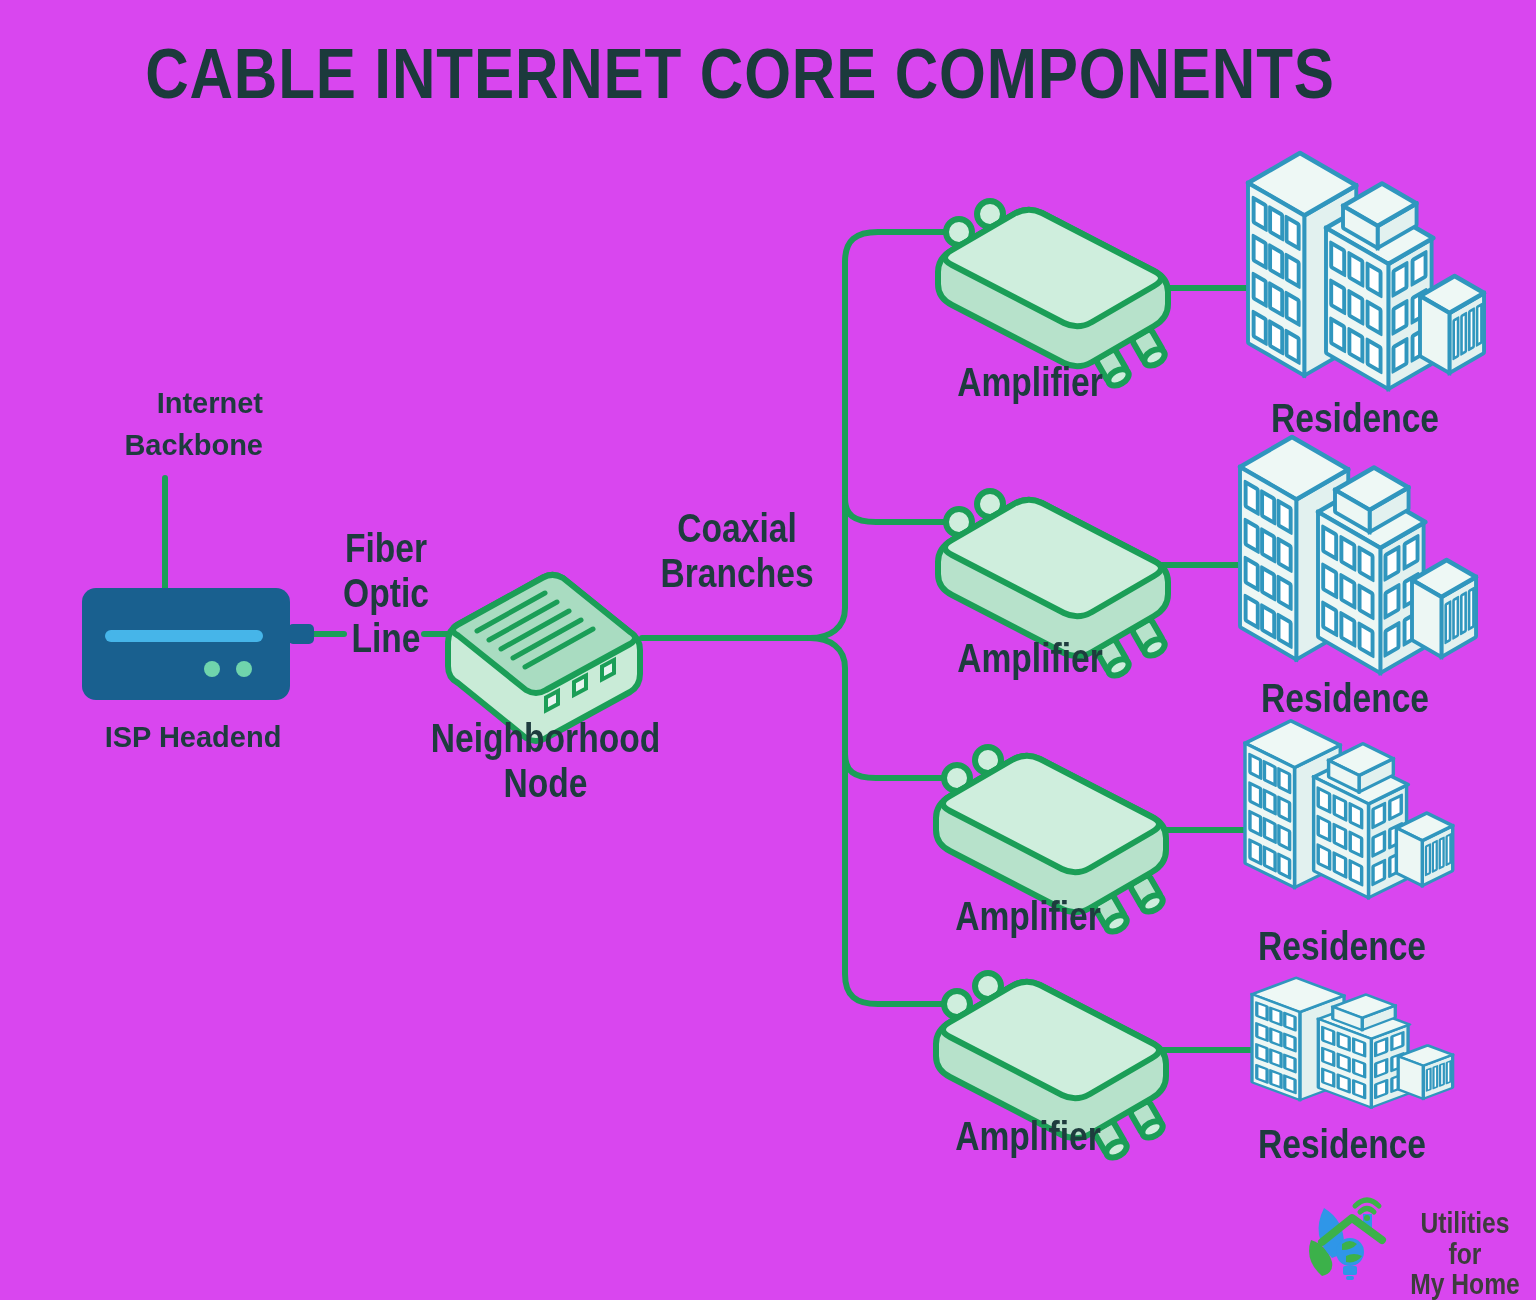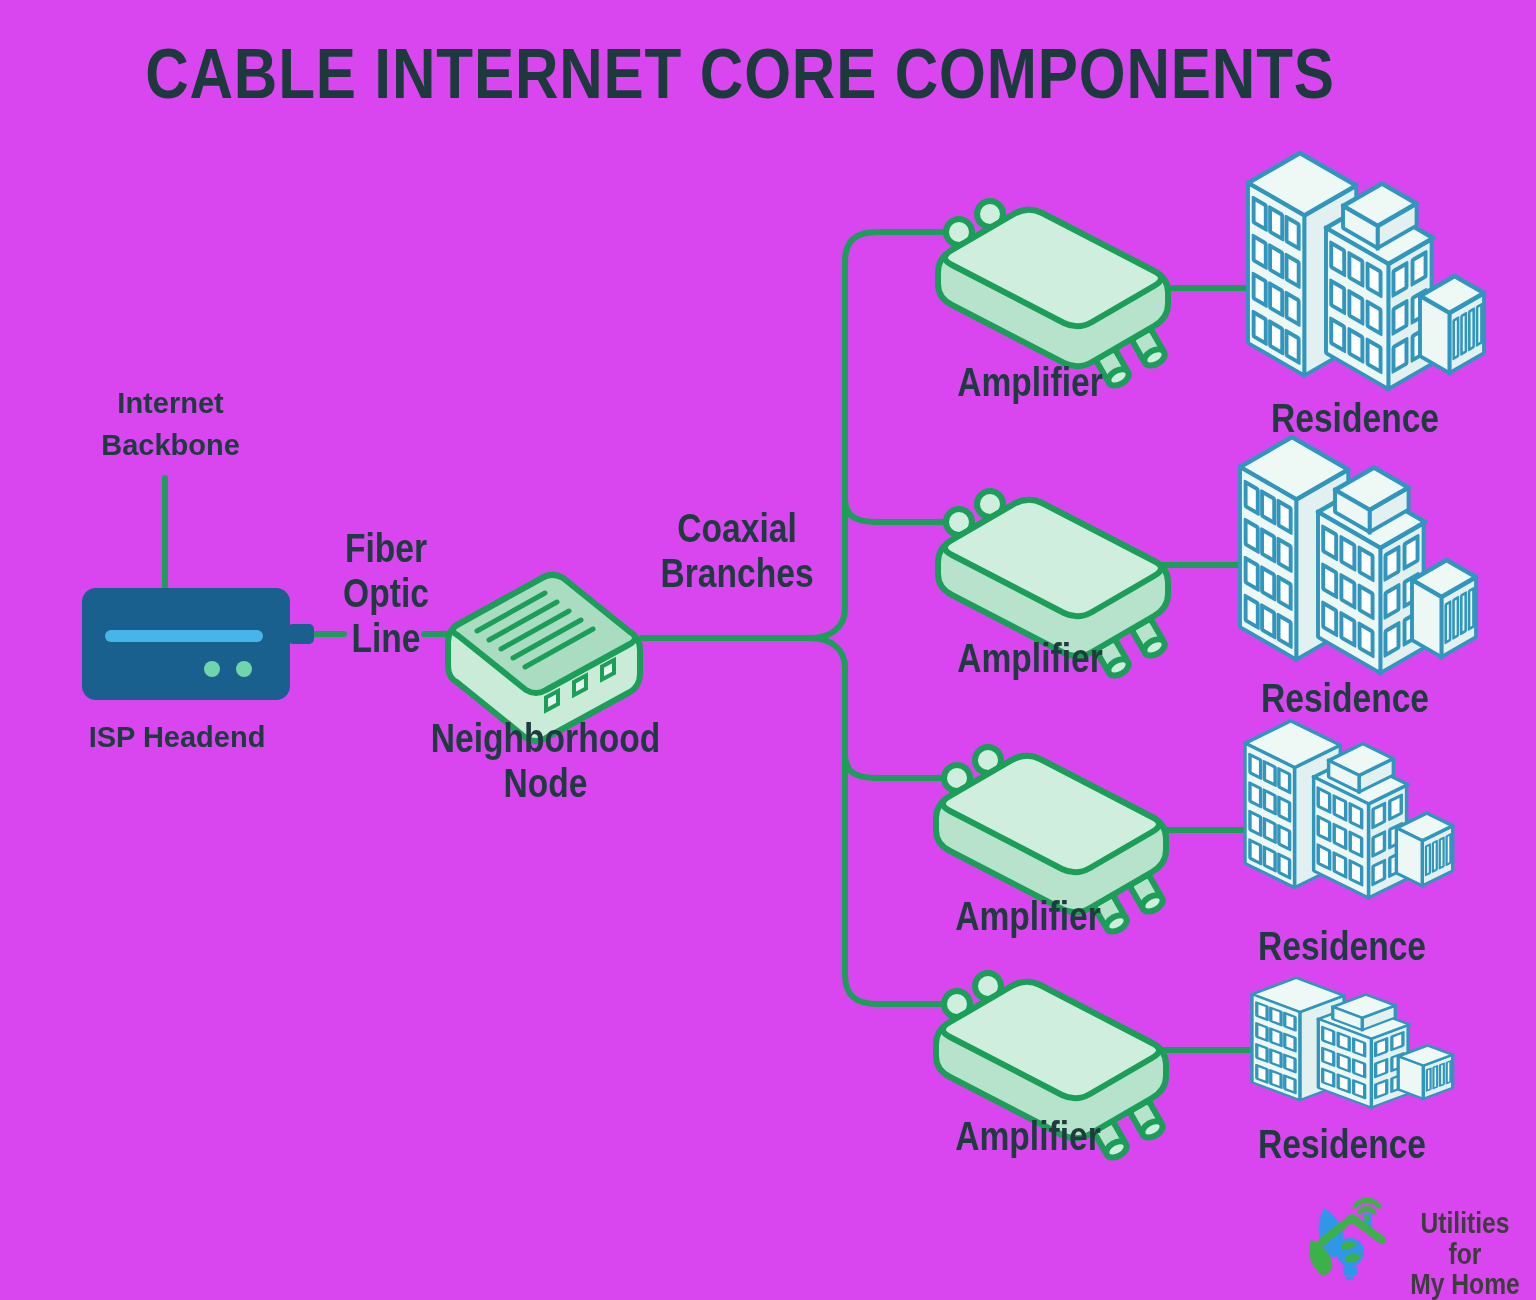--- a/index.html
+++ b/index.html
@@ -185,22 +185,22 @@
         <path d="M40,46 Q48,40 55,46 Q50,52 40,52 Z" fill="#3cb14a"></path>
         <path d="M44,58 Q52,54 60,58 Q54,66 44,64 Z" fill="#3cb14a"></path>
         <rect x="41" y="68" width="14" height="9" rx="2" fill="#2f96e8"></rect>
         <rect x="44" y="78" width="8" height="4" rx="2" fill="#2f96e8"></rect>
       </g>
     </g>
   </svg>
 
   <div class="title">CABLE INTERNET CORE COMPONENTS</div>
 
-  <div class="lbl sans" style="left:78px;top:382px;width:185px;">Internet Backbone</div>
-  <div class="lbl sans" style="left:42px;top:716px;width:270px;">ISP Headend</div>
+  <div class="lbl sans" style="left:78px;top:382px;width:185px;text-align:right;">Internet Backbone</div>
+  <div class="lbl sans" style="left:58px;top:716px;width:270px;">ISP Headend</div>
   <div class="lbl cond" style="left:330px;top:526px;width:112px;">Fiber Optic Line</div>
   <div class="lbl cond" style="left:398px;top:716px;width:295px;">Neighborhood Node</div>
   <div class="lbl cond" style="left:638px;top:506px;width:198px;">Coaxial Branches</div>
 
   <div class="lbl cond" style="left:930px;top:360px;width:200px;">Amplifier</div>
   <div class="lbl cond" style="left:930px;top:636px;width:200px;">Amplifier</div>
   <div class="lbl cond" style="left:928px;top:894px;width:200px;">Amplifier</div>
   <div class="lbl cond" style="left:928px;top:1114px;width:200px;">Amplifier</div>
 
   <div class="lbl cond" style="left:1245px;top:396px;width:220px;">Residence</div>

